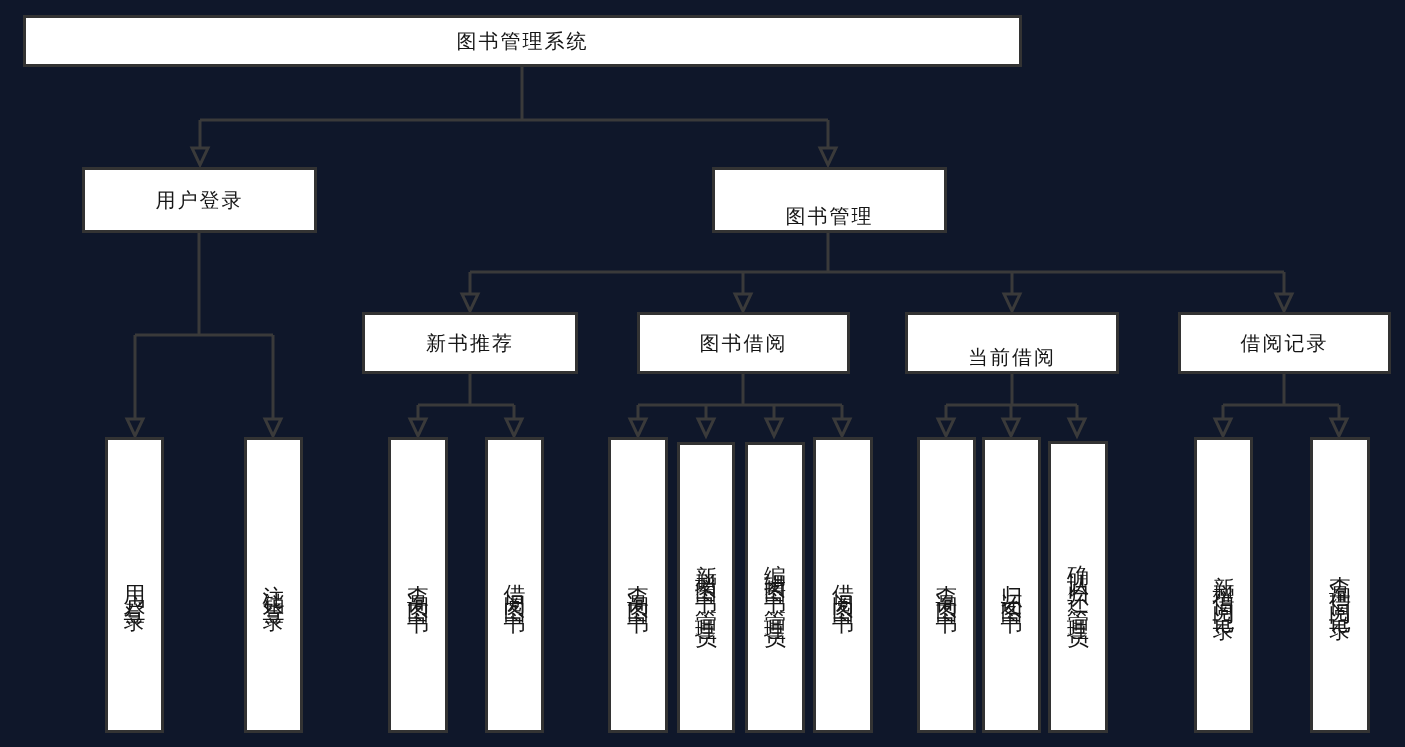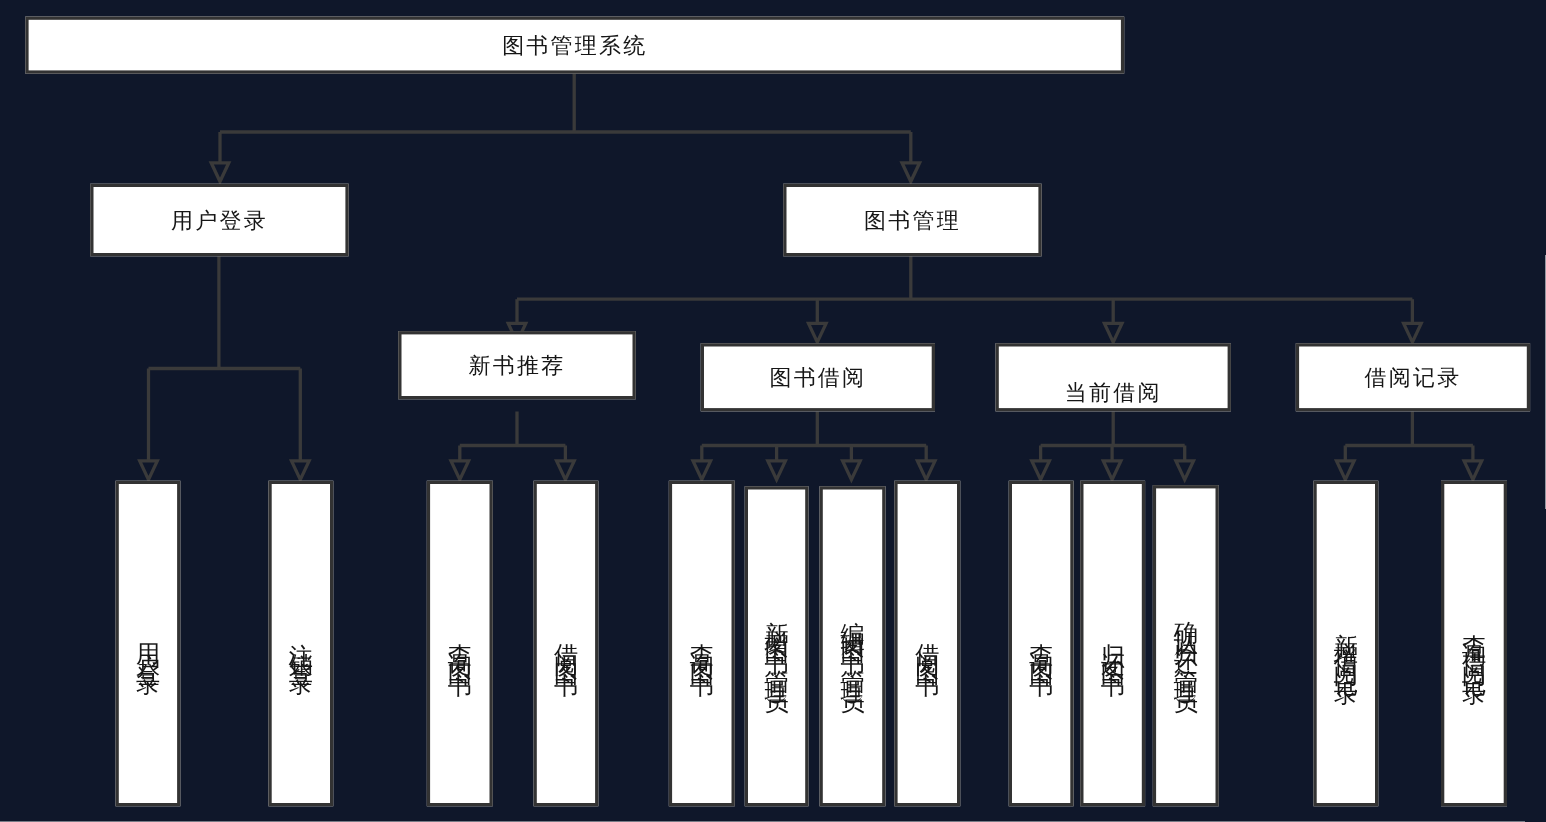--- a/index.html
+++ b/index.html
@@ -120,25 +120,25 @@
     </g>
   </svg>
 
   <div class="node h" style="left:23px; top:15px; width:999px; height:52px;">
     <span>图书管理系统</span>
   </div>
 
   <div class="node h" style="left:82px; top:167px; width:235px; height:66px;">
     <span>用户登录</span>
   </div>
-  <div class="node h" style="left:712px; top:167px; width:235px; height:66px;">
+  <div class="node h" style="left:712px; top:167px; width:235px; height:66px;align-items:flex-end;">
     <span>图书管理</span>
   </div>
 
-  <div class="node h" style="left:362px; top:301px; width:216px; height:62px;">
+  <div class="node h" style="left:362px; top:312px; width:216px; height:62px;">
     <span>新书推荐</span>
   </div>
   <div class="node h" style="left:637px; top:312px; width:213px; height:62px;">
     <span>图书借阅</span>
   </div>
   <div class="node h" style="left:905px; top:312px; width:214px; height:62px;align-items:flex-end;">
     <span>当前借阅</span>
   </div>
   <div class="node h" style="left:1178px; top:312px; width:213px; height:62px;">
     <span>借阅记录</span>

